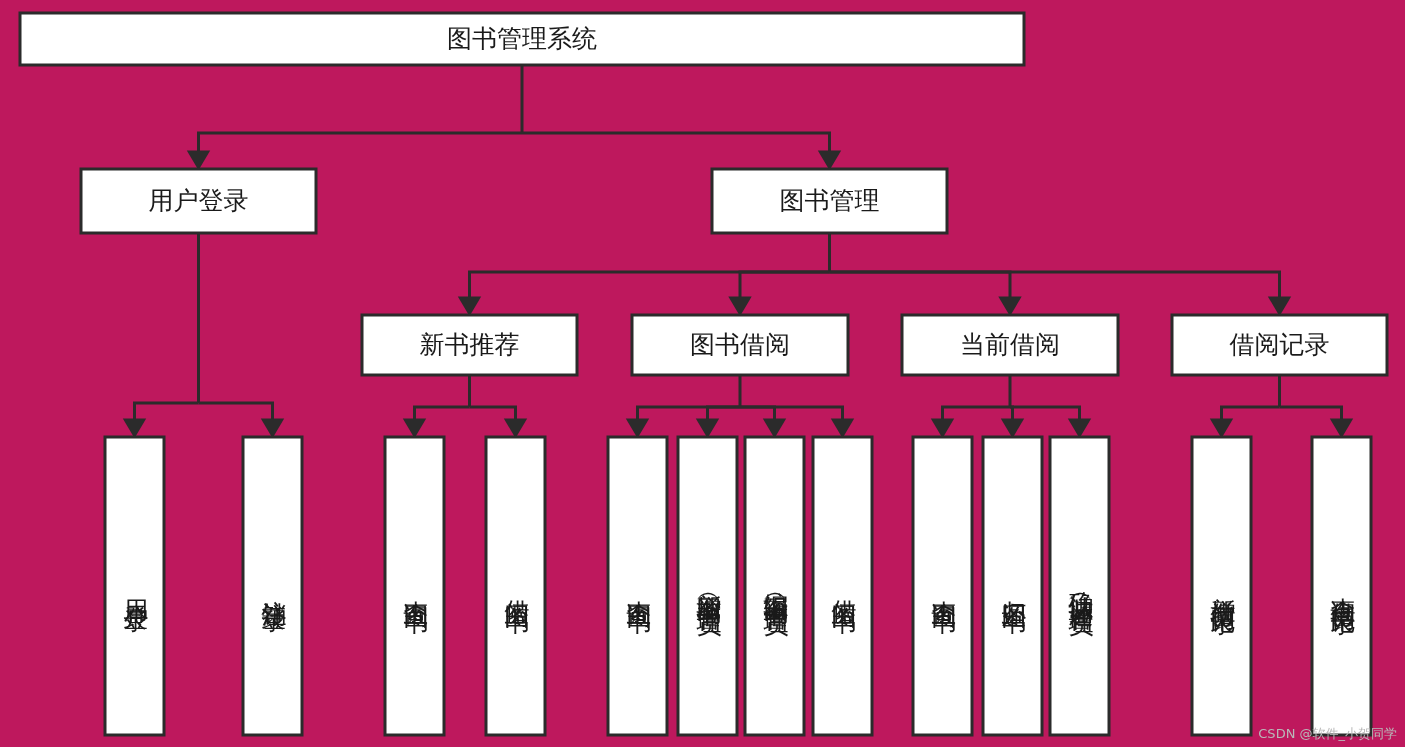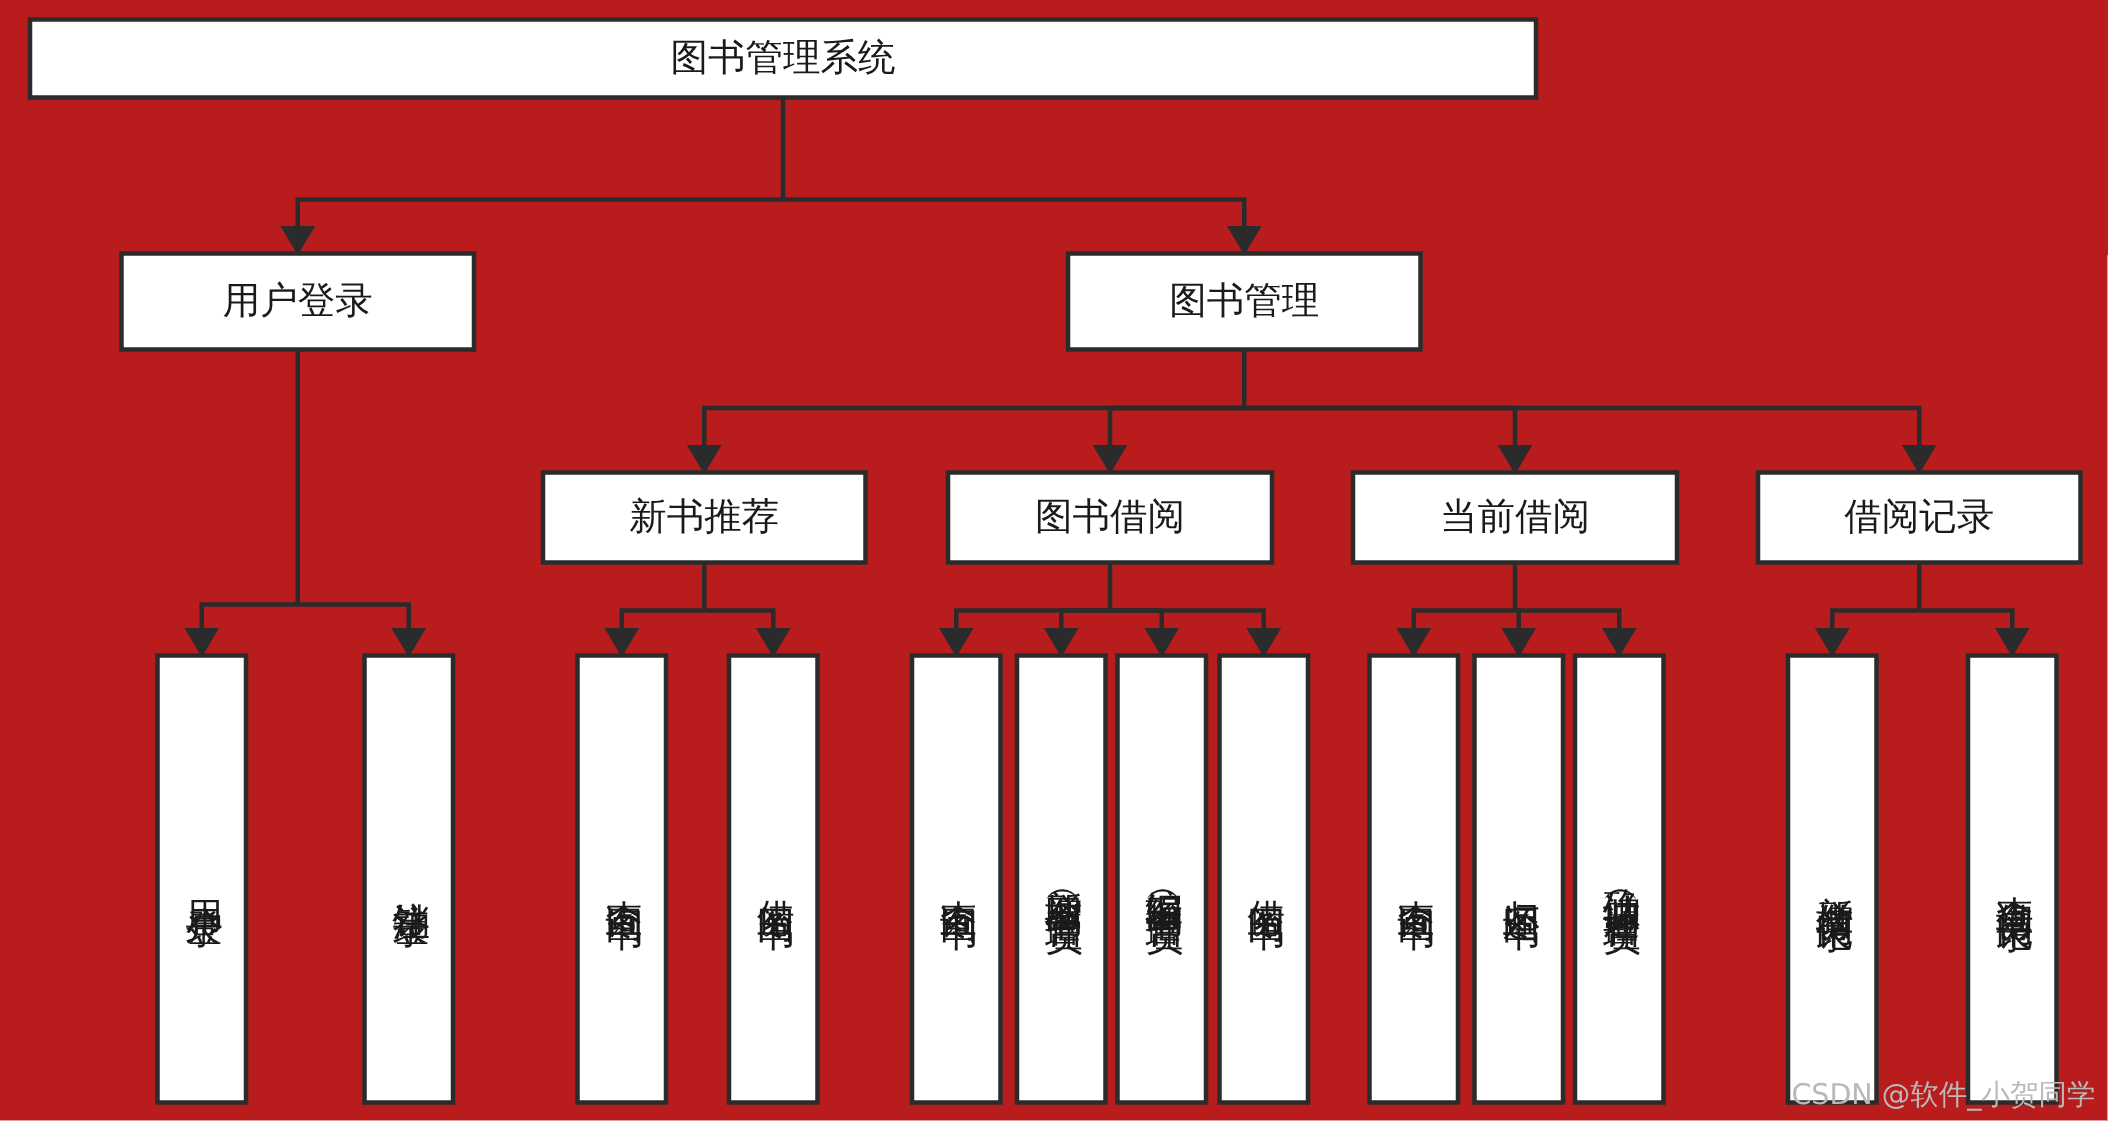--- a/index.html
+++ b/index.html
@@ -4,21 +4,21 @@
 <style>
   html, body {
     margin: 0;
     padding: 0;
     background: #ffffff;
   }
   #stage {
     position: relative;
     width: 1405px;
     height: 747px;
-    background: #b91c1c;
+    background: #be185d;
     font-family: "DejaVu Sans", "Liberation Sans", sans-serif;
     overflow: hidden;
     text-decoration: underline;
   }
   svg#diagram {
     position: absolute;
     left: 0;
     top: 0;
     width: 1405px;
     height: 747px;
@@ -46,21 +46,21 @@
     font-size: 25px;
     writing-mode: vertical-rl;
     text-orientation: upright;
     letter-spacing: 3px;
   }
   .watermark {
     position: absolute;
     right: 8px;
     bottom: 4px;
     font-family: "DejaVu Sans", "Liberation Sans", sans-serif;
-    font-size: 19px;
+    font-size: 13px;
     color: #b9b9b9;
     white-space: nowrap;
     pointer-events: none;
   }
 </style>
 </head>
 <body>
 
 <div id="stage">
 

